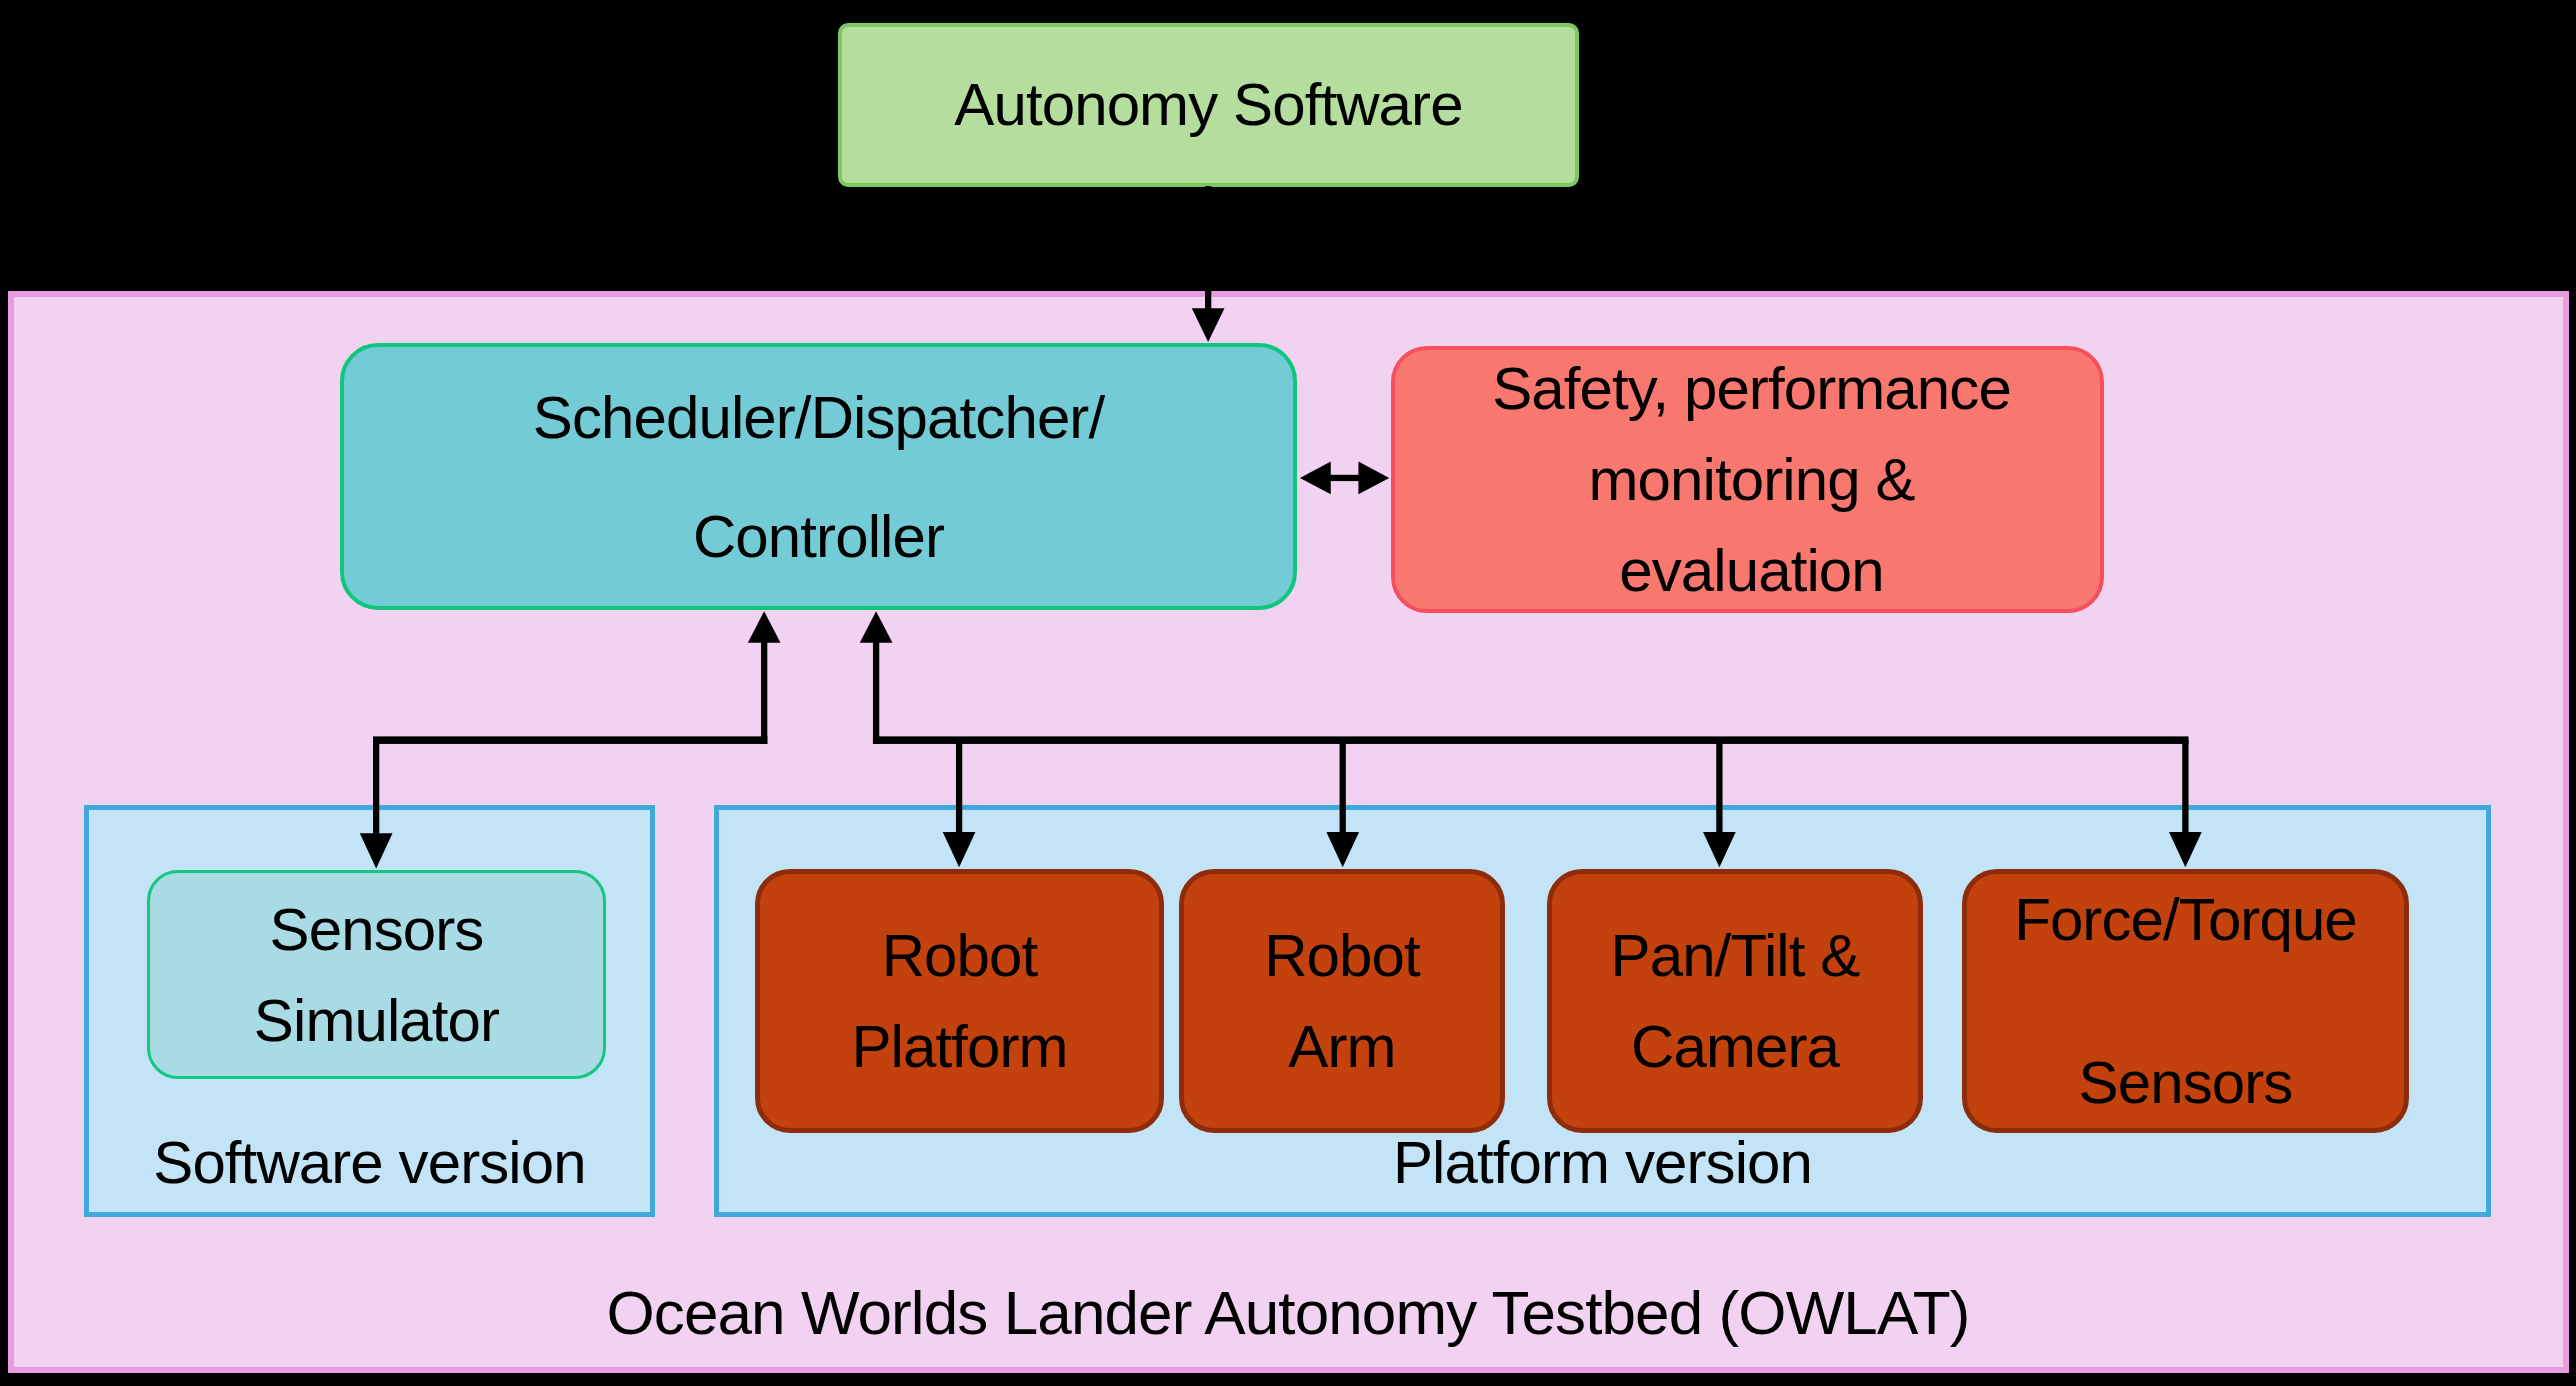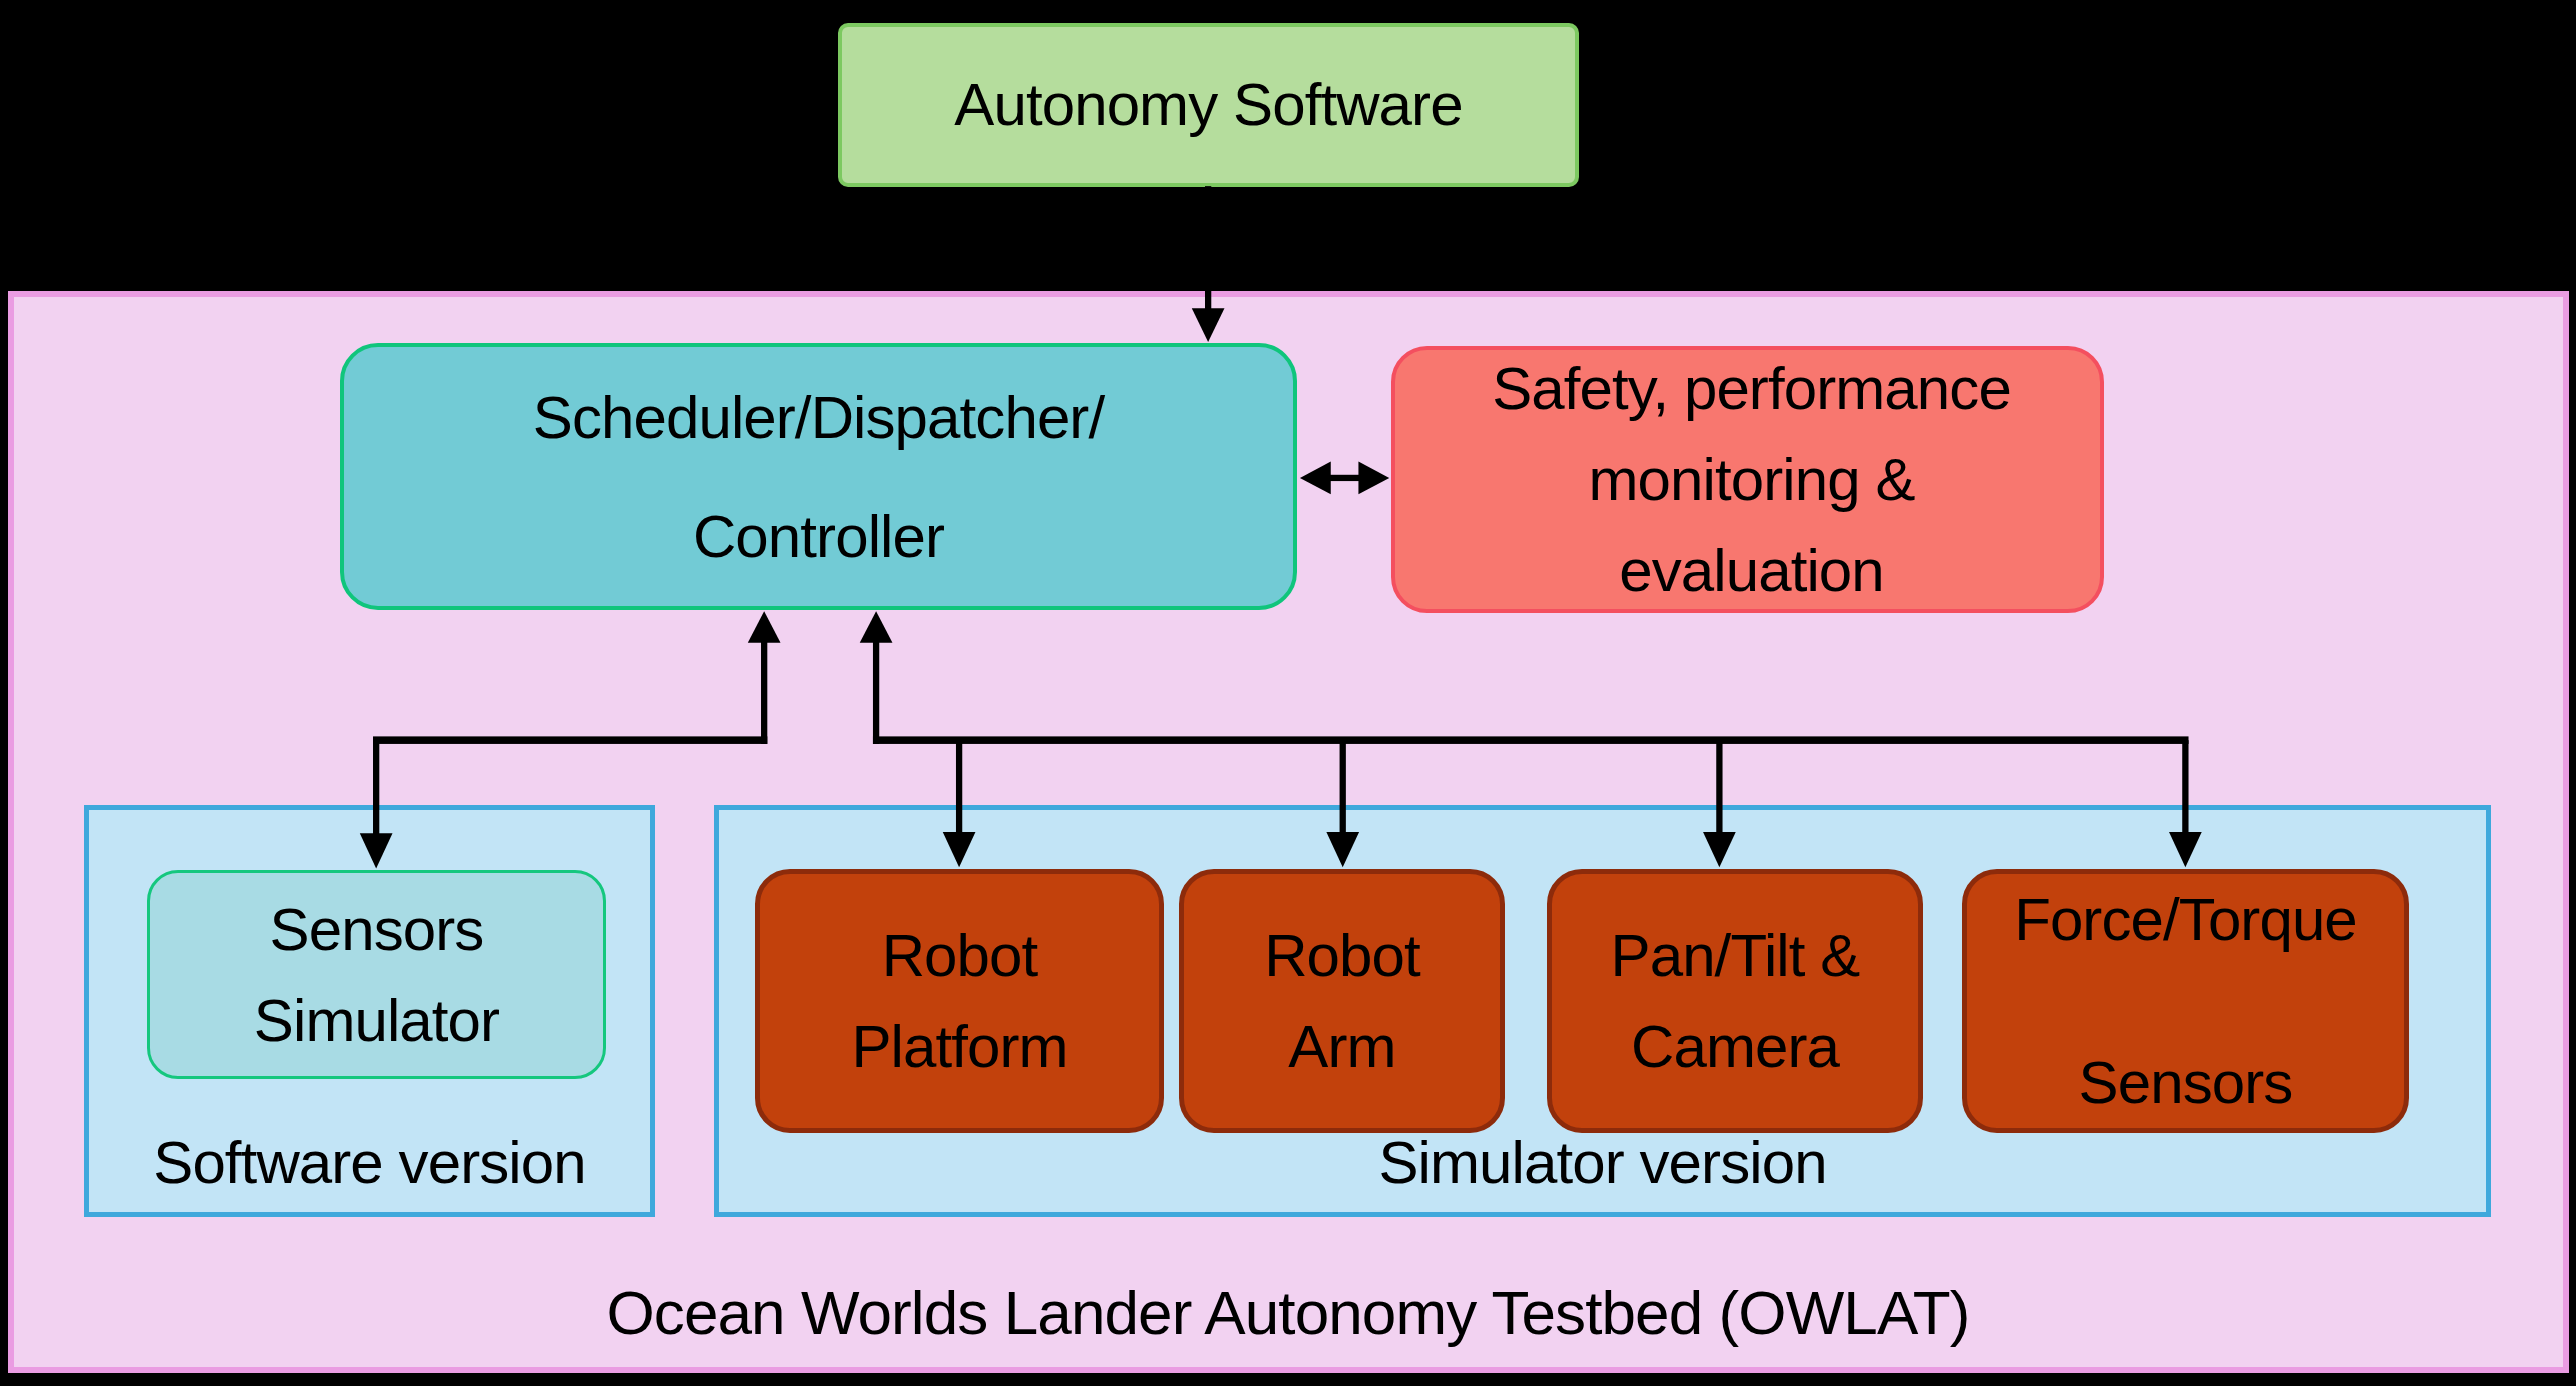--- a/index.html
+++ b/index.html
@@ -156,21 +156,21 @@
   <div class="abs subcontainer software-container">
     <div class="container-label">Software version</div>
   </div>
 
   <div class="abs node dynamics">
     <span>Sensors</span>
     <span>Simulator</span>
   </div>
 
   <div class="abs subcontainer hardware-container">
-    <div class="container-label">Simulator version</div>
+    <div class="container-label">Platform version</div>
   </div>
 
   <div class="abs node hwbox hw-platform">
     <span>Robot</span>
     <span>Platform</span>
   </div>
   <div class="abs node hwbox hw-arm">
     <span>Robot</span>
     <span>Arm</span>
   </div>

